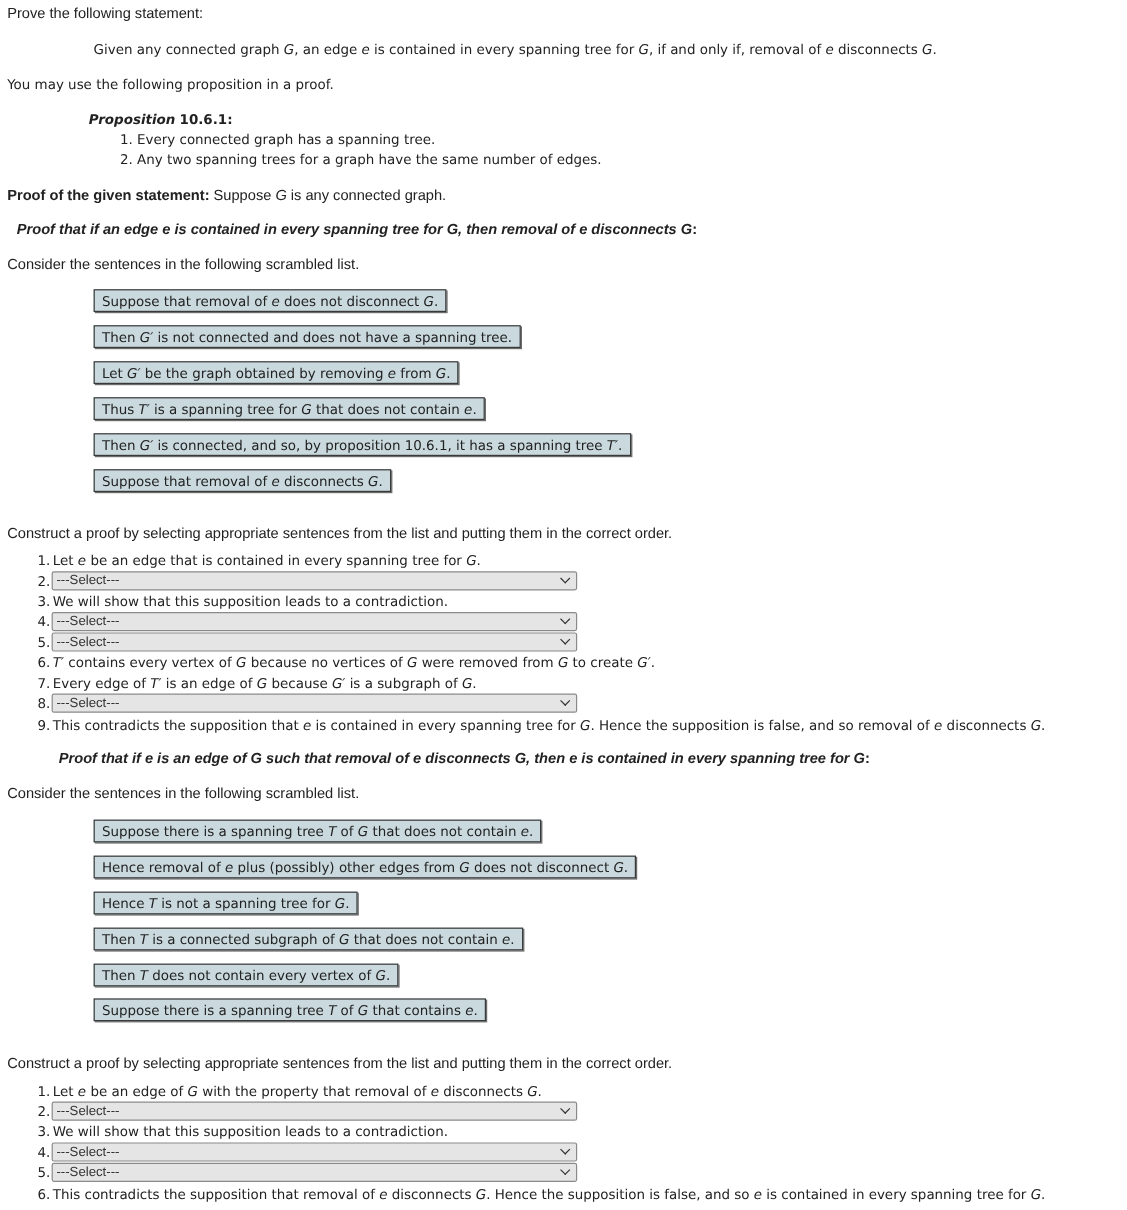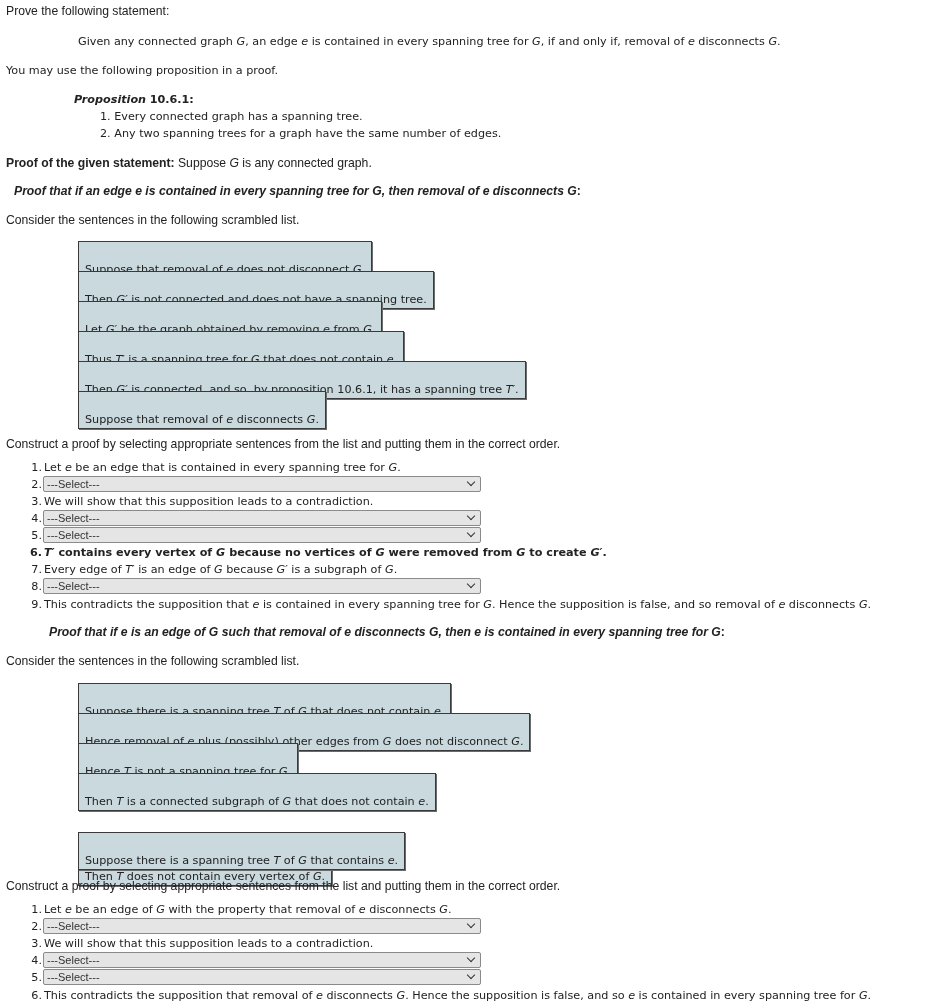--- a/index.html
+++ b/index.html
@@ -6,21 +6,21 @@
   body {
     width: 939px; height: 1008px; overflow: hidden; position: relative;
     font-family: "DejaVu Sans", sans-serif; font-size: 11.2px; color: #222222;
   }
   .abs { position: absolute; white-space: nowrap; }
   .cond { font-family: "Liberation Sans", sans-serif; font-size: 12.2px; }
   .v { font-style: italic; }
   .bold { font-weight: bold; }
   .bi { font-weight: bold; font-style: italic; }
   .tile {
-    position: absolute; height: 19px; line-height: 19px; padding: 18px 6px;
+    position: absolute; height: 19px; line-height: 19px; padding: 0 6px;
     background: #c9d9de; border: 1px solid #3a3a3a; box-sizing: border-box;
     white-space: nowrap; font-size: 11.2px; color: #222;
     box-shadow: 1px 1px 0 #6b6b6b;
     cursor: grab;
   }
   .row { position: absolute; left: 30px; height: 17px; line-height: 17px; white-space: nowrap; }
   .num { display: inline-block; width: 12px; text-align: right; margin-right: 2px; }
   .sel {
     position: absolute; left: 43px; width: 438px; height: 16px; box-sizing: border-box;
     border: 1px solid #8a8a8a; border-radius: 2px; background: #e5e5e5;
@@ -85,21 +85,21 @@
 <div class="sel" style="top:476px;"><span>---Select---</span><span class="chev"></span></div>
 
 <div class="row" style="top:493px;">
   <span class="num">3.</span><span>We will show that this supposition leads to a contradiction.</span>
 </div>
 <div class="row" style="top:510px;"><span class="num">4.</span></div>
 <div class="sel" style="top:510px;"><span>---Select---</span><span class="chev"></span></div>
 <div class="row" style="top:527px;"><span class="num">5.</span></div>
 <div class="sel" style="top:527px;"><span>---Select---</span><span class="chev"></span></div>
 
-<div class="row" style="top:544px;font-weight:bold;">
+<div class="row" style="top:544px;">
   <span class="num">6.</span><span></span><span class="v">T′</span><span> contains every vertex of </span><span class="v">G</span><span> because no vertices of </span><span class="v">G</span><span> were removed from </span><span class="v">G</span><span> to create </span><span class="v">G′</span><span>.</span>
 </div>
 <div class="row" style="top:561px;">
   <span class="num">7.</span><span>Every edge of </span><span class="v">T′</span><span> is an edge of </span><span class="v">G</span><span> because </span><span class="v">G′</span><span> is a subgraph of </span><span class="v">G</span><span>.</span>
 </div>
 <div class="row" style="top:578px;"><span class="num">8.</span></div>
 <div class="sel" style="top:578px;"><span>---Select---</span><span class="chev"></span></div>
 
 <div class="row" style="top:596px;">
   <span class="num">9.</span><span>This contradicts the supposition that </span><span class="v">e</span><span> is contained in every spanning tree for </span><span class="v">G</span><span>. Hence the supposition is false, and so removal of </span><span class="v">e</span><span> disconnects </span><span class="v">G</span><span>.</span>
@@ -115,21 +115,21 @@
 </div>
 <div class="tile" style="left:78px; top:713px;">
   <span>Hence removal of </span><span class="v">e</span><span> plus (possibly) other edges from </span><span class="v">G</span><span> does not disconnect </span><span class="v">G</span><span>.</span>
 </div>
 <div class="tile" style="left:78px; top:743px;">
   <span>Hence </span><span class="v">T</span><span> is not a spanning tree for </span><span class="v">G</span><span>.</span>
 </div>
 <div class="tile" style="left:78px; top:773px;">
   <span>Then </span><span class="v">T</span><span> is a connected subgraph of </span><span class="v">G</span><span> that does not contain </span><span class="v">e</span><span>.</span>
 </div>
-<div class="tile" style="left:78px; top:848px;text-align:center;">
+<div class="tile" style="left:78px; top:803px;text-align:center;">
   <span>Then </span><span class="v">T</span><span> does not contain every vertex of </span><span class="v">G</span><span>.</span>
 </div>
 <div class="tile" style="left:78px; top:832px;">
   <span>Suppose there is a spanning tree </span><span class="v">T</span><span> of </span><span class="v">G</span><span> that contains </span><span class="v">e</span><span>.</span>
 </div>
 
 <div class="abs cond" style="left:6px; top:879px;">Construct a proof by selecting appropriate sentences from the list and putting them in the correct order.</div>
 
 <div class="row" style="top:901px;">
   <span class="num">1.</span><span>Let </span><span class="v">e</span><span> be an edge of </span><span class="v">G</span><span> with the property that removal of </span><span class="v">e</span><span> disconnects </span><span class="v">G</span><span>.</span>

